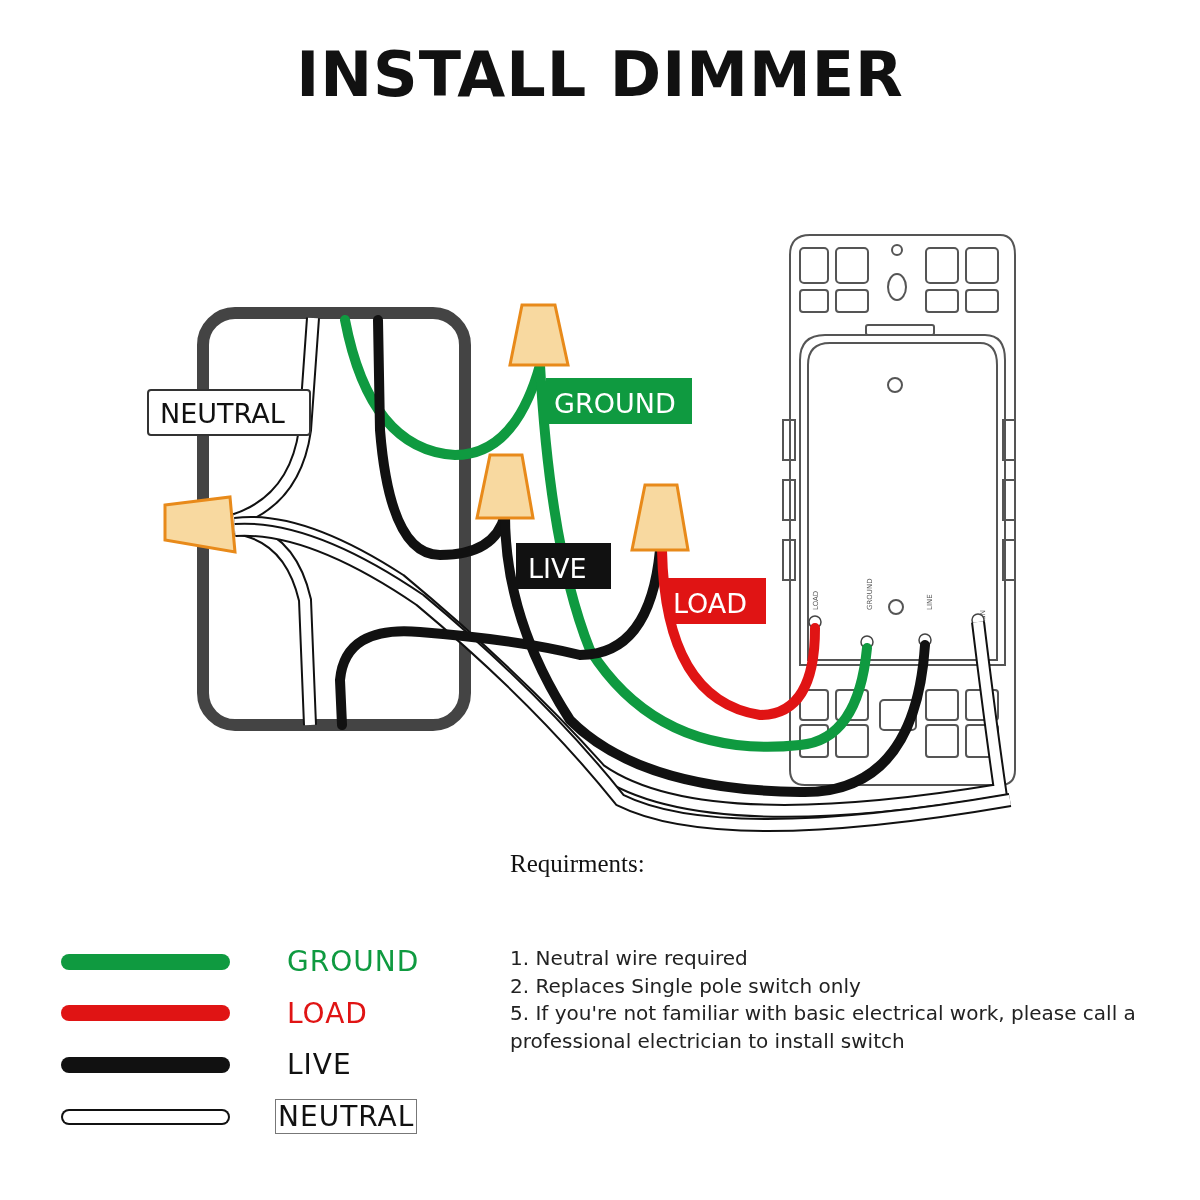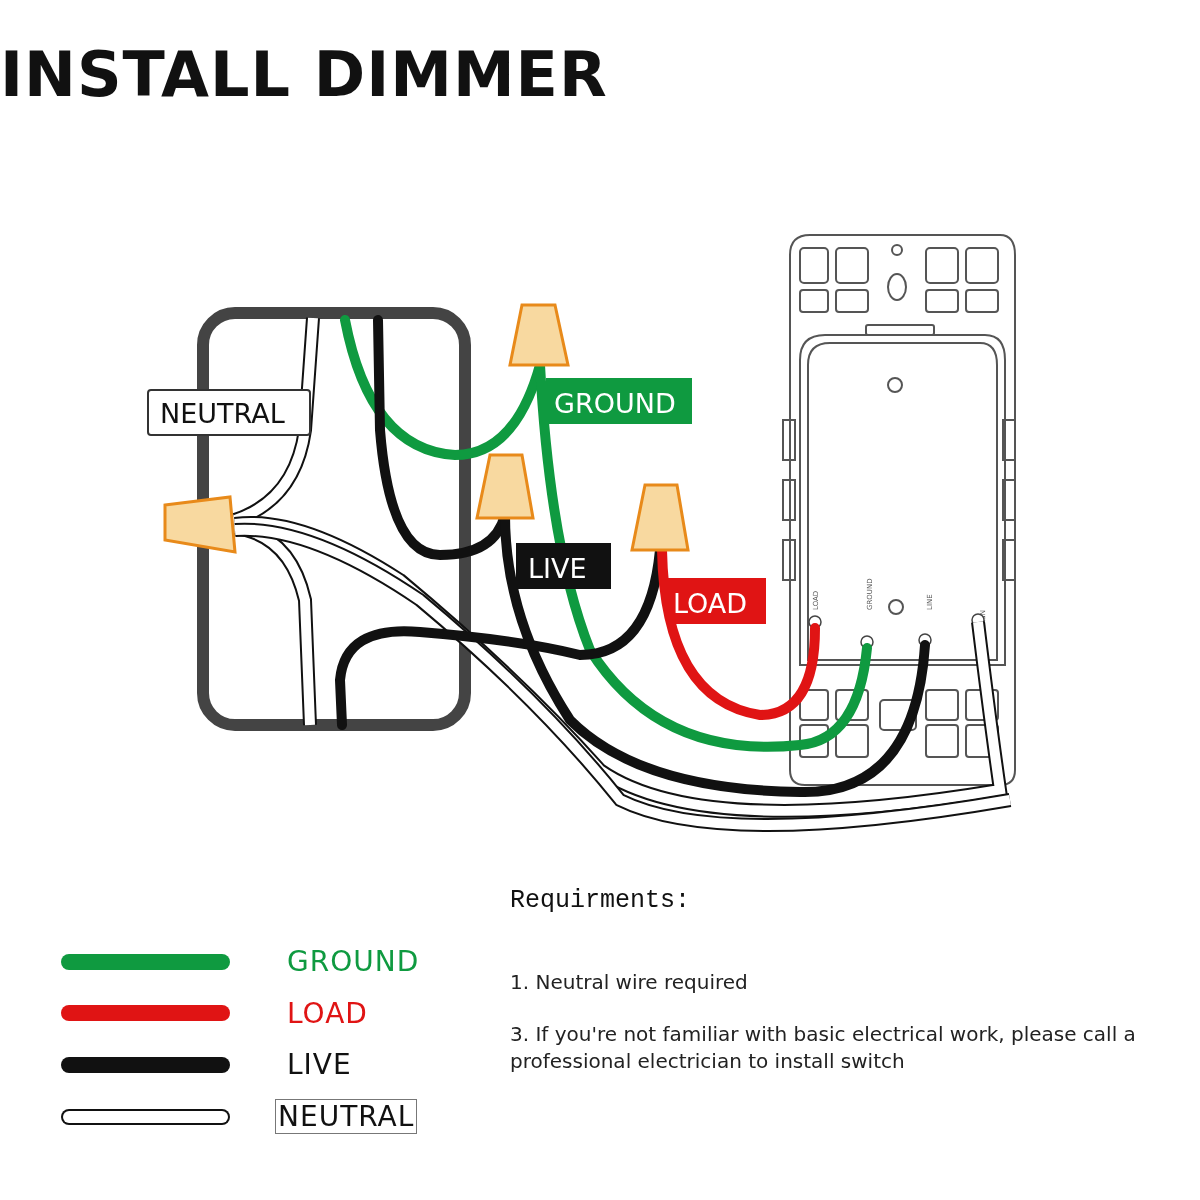--- a/index.html
+++ b/index.html
@@ -1,21 +1,21 @@
 <!DOCTYPE html>
 <html><head>
 <meta charset="utf-8">
 <style>
   html, body { margin: 0; padding: 0; background: #ffffff; }
   body { width: 1200px; height: 1200px; position: relative; overflow: hidden; font-family: "DejaVu Sans", sans-serif; }
-  #title { position: absolute; left: 0; width: 1200px; top: 38px; font-family: "DejaVu Sans", sans-serif; font-weight: bold; font-size: 62px; letter-spacing: 1px; color: #111; }
+  #title { position: absolute; left: 0; width: 1200px; top: 38px; text-align: center; font-family: "DejaVu Sans", sans-serif; font-weight: bold; font-size: 62px; letter-spacing: 1px; color: #111; }
   svg#diagram { position: absolute; left: 0; top: 0; }
-  .req-title { position: absolute; left: 510px; top: 886px; font-family: Liberation Mono, monospace; font-size: 25px; color: #111; }
+  .req-title { position: absolute; left: 510px; top: 850px; font-family: Liberation Serif, serif; font-size: 25px; color: #111; }
   .req-list { position: absolute; left: 510px; top: 945px; width: 660px; font-family: "DejaVu Sans", sans-serif; font-size: 20px; line-height: 27.5px; color: #222; }
-  .req-item { display: block; margin-top: 24px; }
+  .req-item { display: block; }
   .legend-label { position: absolute; left: 287px; font-family: "DejaVu Sans", sans-serif; font-size: 28px; letter-spacing: 1px; }
   .neutral-box { border: 1.5px solid #777; padding: 0 2px; left: 275px; }
 </style>
 </head>
 <body>
 
 <div id="title">INSTALL DIMMER</div>
 
 <svg id="diagram" width="1200" height="1200" viewBox="0 0 1200 1200">
 
@@ -122,14 +122,15 @@
 </svg>
 
 <div class="legend-label" style="top:945px;color:#0f9a40;">GROUND</div>
 <div class="legend-label" style="top:997px;color:#e01414;">LOAD</div>
 <div class="legend-label" style="top:1048px;color:#111;">LIVE</div>
 <div class="legend-label neutral-box" style="top:1099px;color:#111;">NEUTRAL</div>
 
 <div class="req-title">Requirments:</div>
 <div class="req-list">
   <span class="req-item">1. Neutral wire required</span>
-  <span class="req-item">3. If you're not familiar with basic electrical work, please call a professional electrician to install switch</span>
+  <span class="req-item">2. Replaces Single pole switch only</span>
+  <span class="req-item">5. If you're not familiar with basic electrical work, please call a professional electrician to install switch</span>
 </div>
 
 </body></html>

